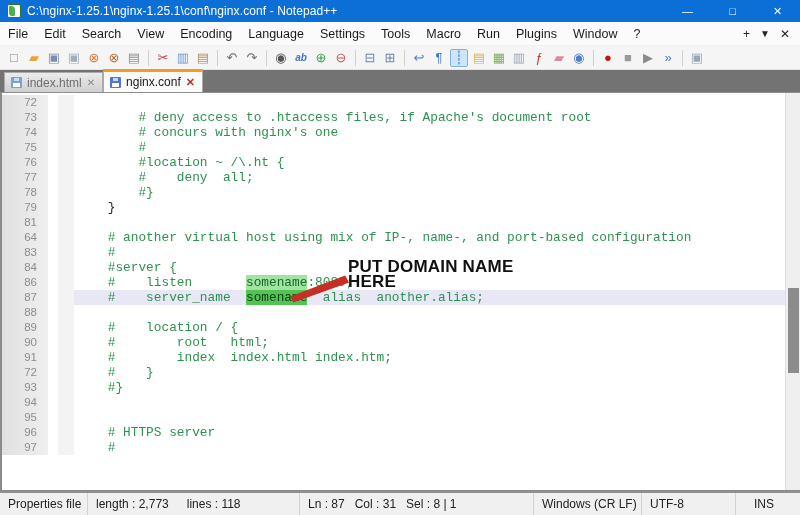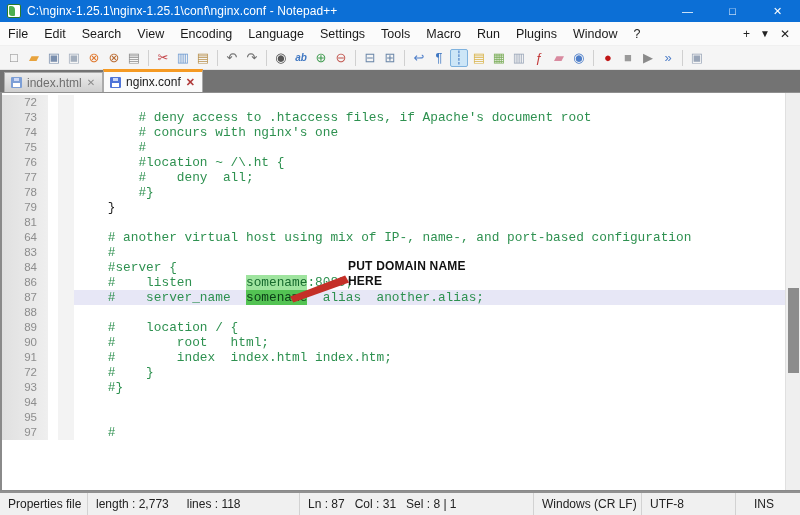--- a/index.html
+++ b/index.html
@@ -48,21 +48,21 @@
   .gapcell { width:10px; flex:0 0 auto; background:#fff; }
   .foldcell { width:16px; flex:0 0 auto; background:#f3f3f3; }
   .code { flex:1; white-space:pre; color:#1a1a1a; padding-left:3px; }
   .line.cur .code { background:var(--cur-line,#e7e7f6); }
   .c-cmt { color:var(--comment,#2e9150);text-align:center; }
   .c-code { color:#1f1f1f; }
   .c-match { color:#176b2e; background:var(--match-bg,#9fe49f); }
   .c-sel { color:#0b3d16; background:var(--sel-bg,#53c353); }
 
   
-  .annotation { position:absolute; left:346px; top:166px; font-size:12px; font-weight:bold; color:#111; line-height:15px; letter-spacing:.2px; }
+  .annotation { position:absolute; left:346px; top:166px; font-size:17px; font-weight:bold; color:#111; line-height:15px; letter-spacing:.2px; }
   .arrow-svg { position:absolute; left:0; top:0; width:100%; height:100%; pointer-events:none; }
 
   
   .vscroll { position:absolute; top:0; right:0; bottom:0; width:15px; background:#efefef; border-left:1px solid #e0e0e0; }
   .vthumb { position:absolute; left:2px; width:11px; top:195px; height:85px; background:#8c8c8c; }
 
   
   .statusbar { position:absolute; left:0; right:0; bottom:0; height:24px; background:#f0f0f0; border-top:2px solid #909090; display:flex; align-items:center; font-size:12px; color:#222; }
   .scell { height:100%; display:flex; align-items:center; padding:0 8px; border-right:1px solid #d2d2d2; white-space:pre; }
   .scell.doc { width:88px; }
@@ -292,20 +292,26 @@
         <span class="foldcell"></span>
         <span class="code"></span>
       </div>
       <div class="line">
         <span class="num">95</span>
         <span class="gapcell"></span>
         <span class="foldcell"></span>
         <span class="code"></span>
       </div>
       <div class="line">
+        <span class="num">96</span>
+        <span class="gapcell"></span>
+        <span class="foldcell"></span>
+        <span class="code"><span class="c-cmt">    # HTTPS server</span></span>
+      </div>
+      <div class="line">
         <span class="num">97</span>
         <span class="gapcell"></span>
         <span class="foldcell"></span>
         <span class="code"><span class="c-cmt">    #</span></span>
       </div>
     </div>
 
   <div class="annotation">
     <div>PUT DOMAIN NAME</div>
     <div>HERE</div>

